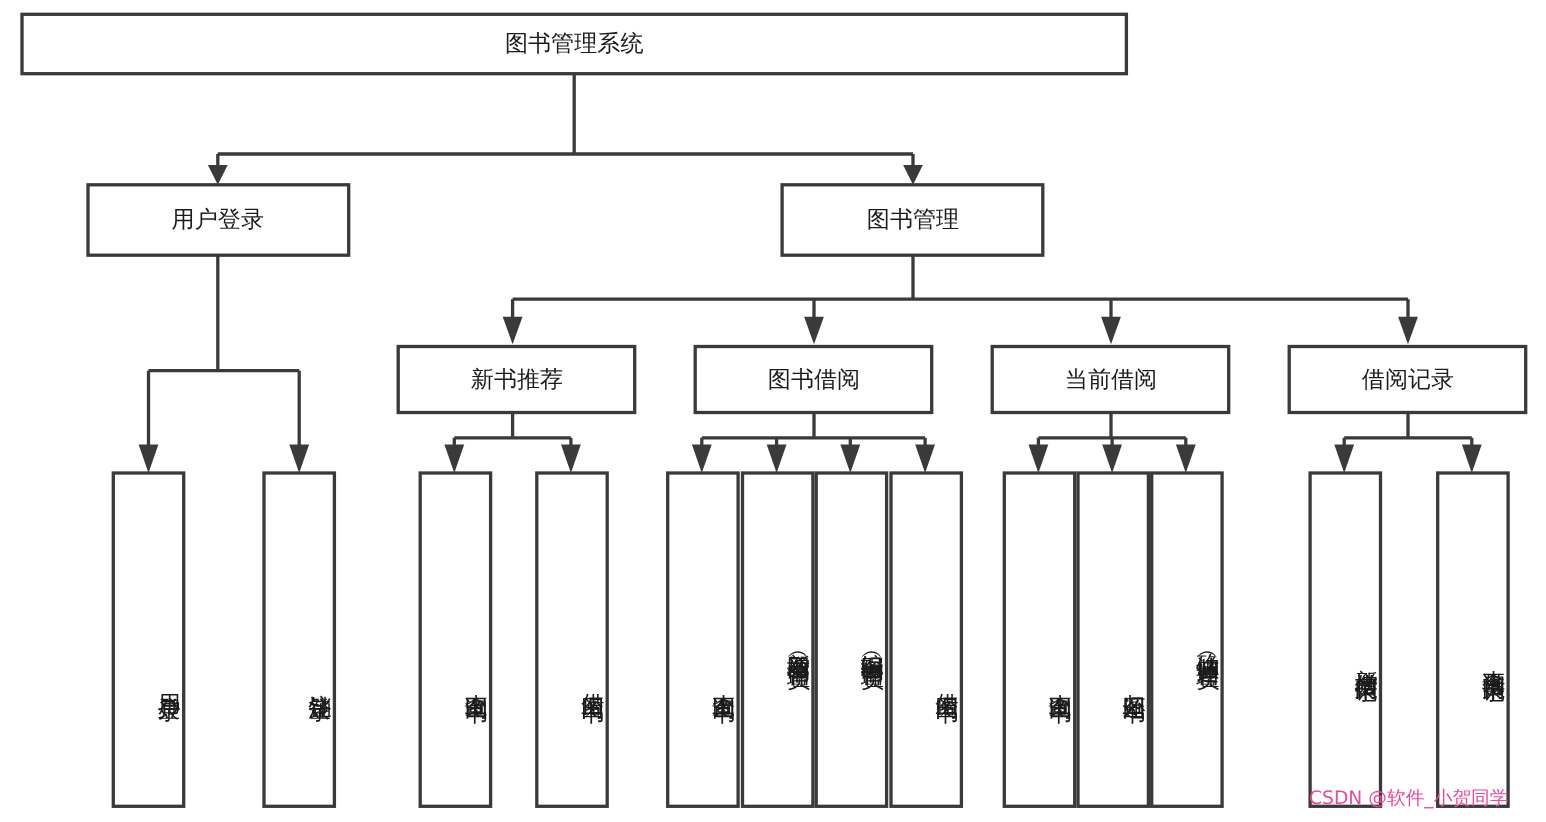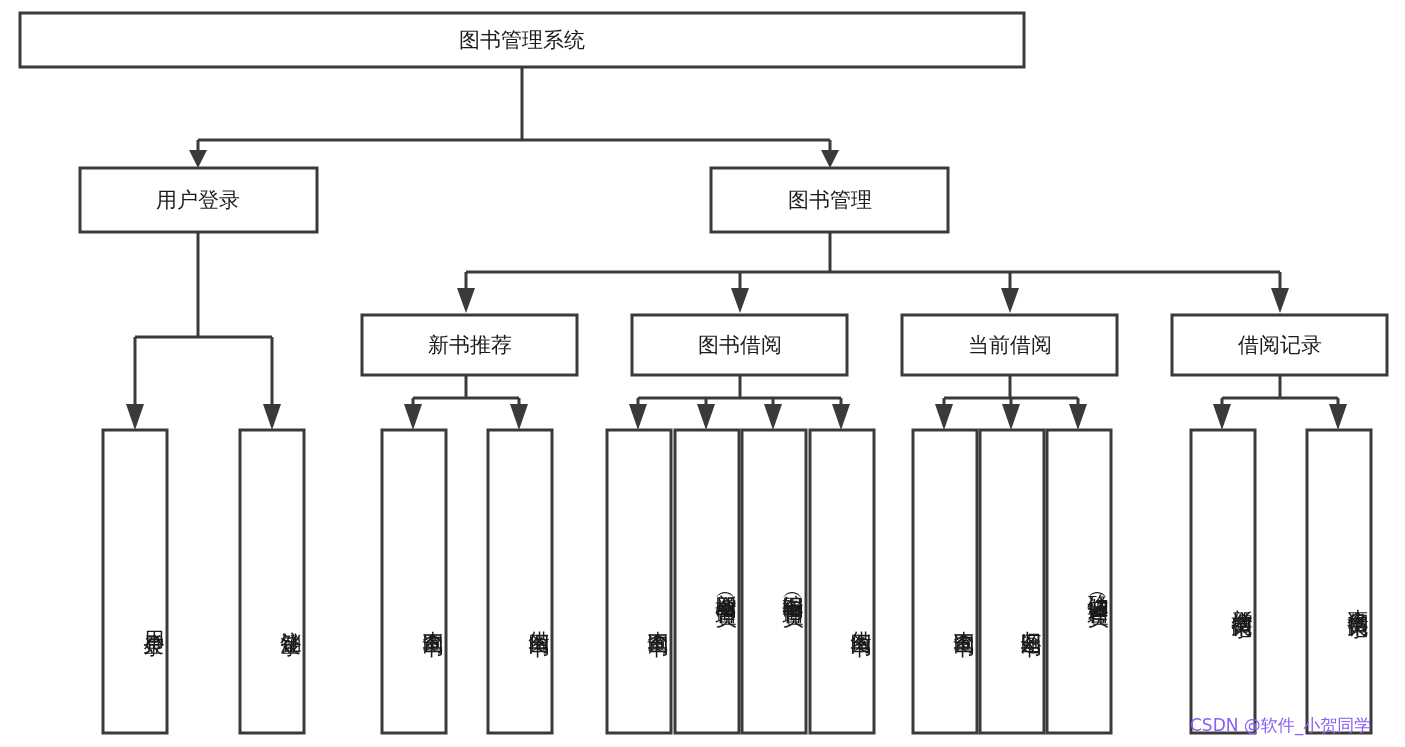--- a/index.html
+++ b/index.html
@@ -63,21 +63,21 @@
     align-items: flex-start;
     justify-content: center;
     pointer-events: none;
   }
   .watermark {
     position: absolute;
     left: 1190px;
     top: 714px;
     font-family: "DejaVu Sans", "Liberation Sans", sans-serif;
     font-size: 17px;
-    color: #8b5cf6;
+    color: #ec4899;
     white-space: nowrap;
   }
 </style>
 </head>
 <body>
 
 <div id="diagram-root">
 
   <svg id="diagram-svg" viewBox="0 0 1405 747">
 

